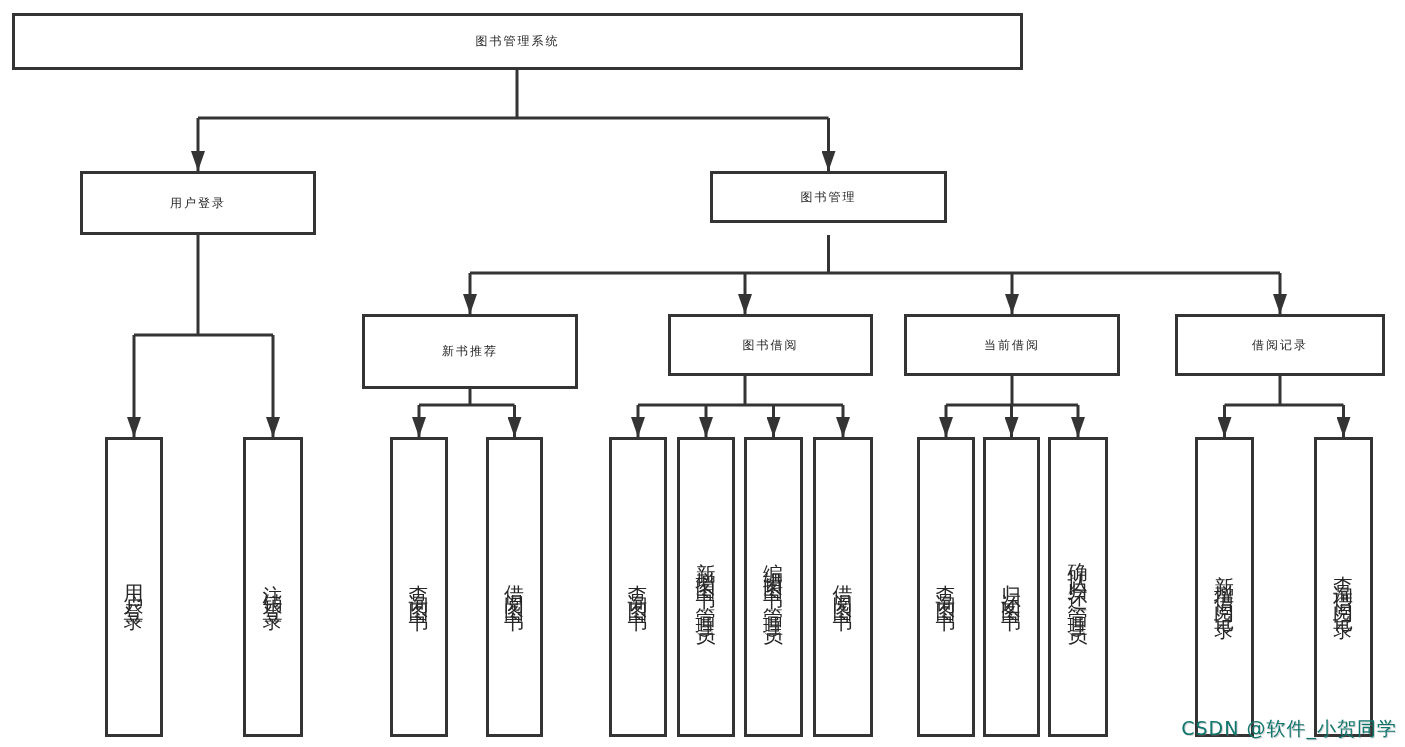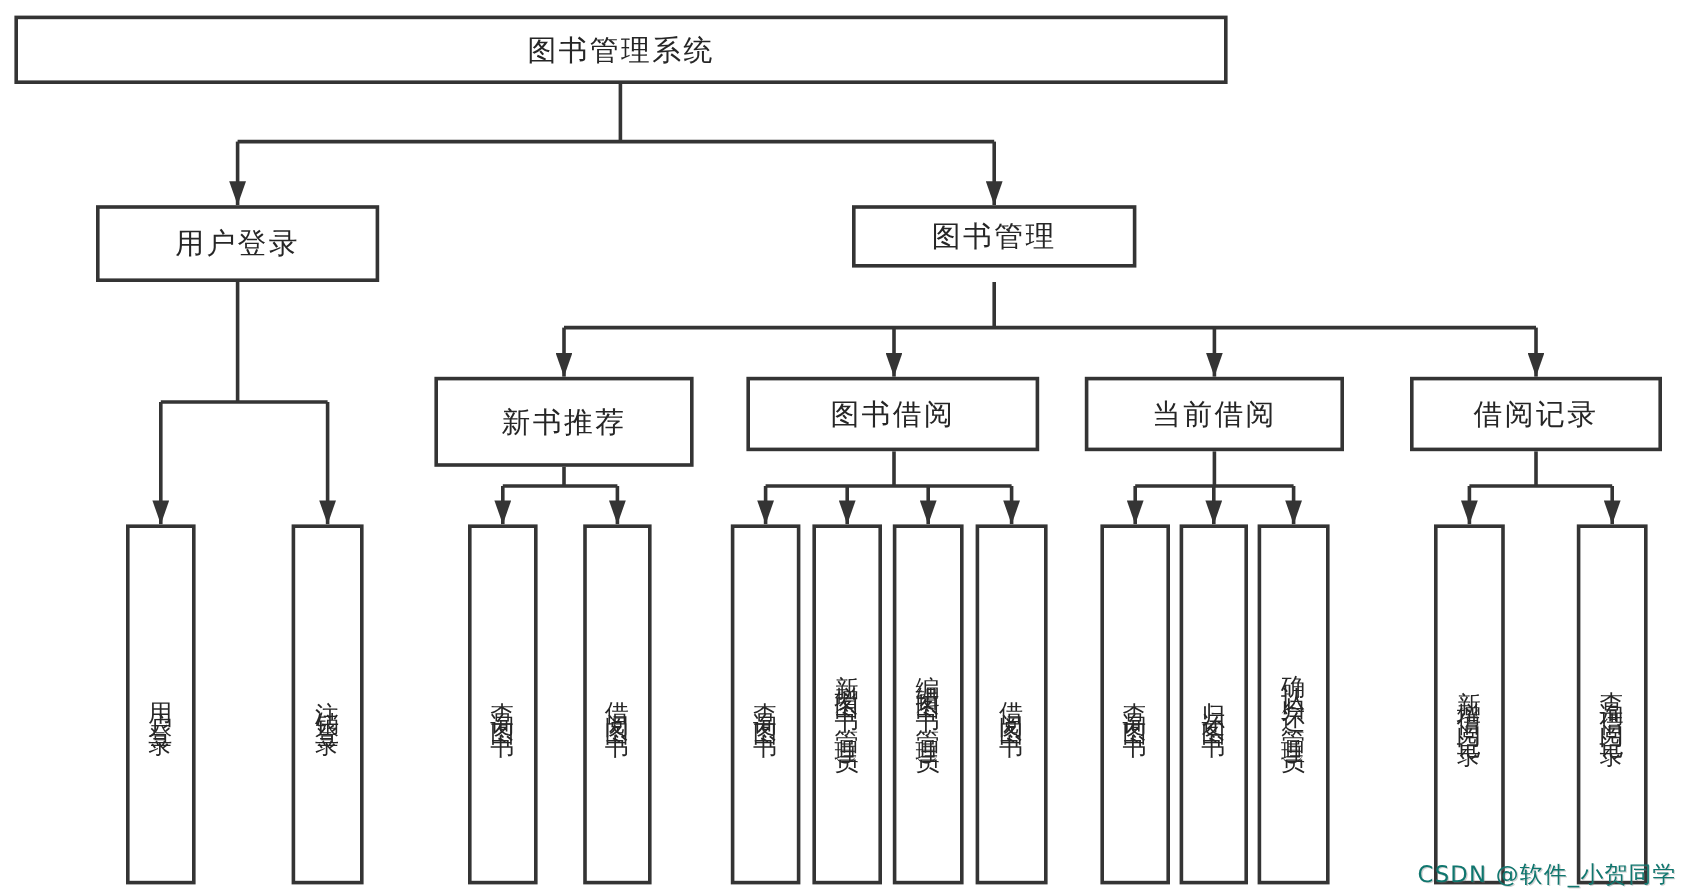--- a/index.html
+++ b/index.html
@@ -9,34 +9,34 @@
     color:#262626;overflow:hidden;
   }
   .stage{position:absolute;inset:0;width:1405px;height:747px;}
   svg.connectors{position:absolute;left:0;top:0;width:1405px;height:747px;z-index:1;}
   .node{
     position:absolute;box-sizing:border-box;background:#ffffff;
     border:3px solid #343434;display:flex;align-items:center;justify-content:center;
     z-index:2;
   }
   .hlabel{
-    font-size:24px;letter-spacing:2px;white-space:nowrap;color:#262626;
+    font-size:12px;letter-spacing:2px;white-space:nowrap;color:#262626;
   }
   .vtext{
     writing-mode:vertical-rl;text-orientation:mixed;
     font-size:20px;letter-spacing:9px;line-height:1;white-space:nowrap;color:#262626;
   }
   
   .n-root{left:12px;top:13px;width:1011px;height:57px;}
   
   .n-l2-0{left:80px;top:171px;width:236px;height:64px;}
   .n-l2-1{left:710px;top:171px;width:237px;height:52px;}
   
   .n-l3-0{left:362px;top:314px;width:216px;height:75px;}
-  .n-l3-1{left:622px;top:314px;width:244px;height:62px;}
+  .n-l3-1{left:668px;top:314px;width:205px;height:62px;}
   .n-l3-2{left:904px;top:314px;width:216px;height:62px;}
   .n-l3-3{left:1175px;top:314px;width:210px;height:62px;}
   
   .leaf{top:437px;height:300px;}
   .lf-0-0{left:105px;width:58px;}
   .lf-0-1{left:243px;width:60px;}
   .lf-1-0{left:390px;width:58px;}
   .lf-1-1{left:486px;width:57px;}
   .lf-2-0{left:609px;width:58px;}
   .lf-2-1{left:677px;width:58px;}

